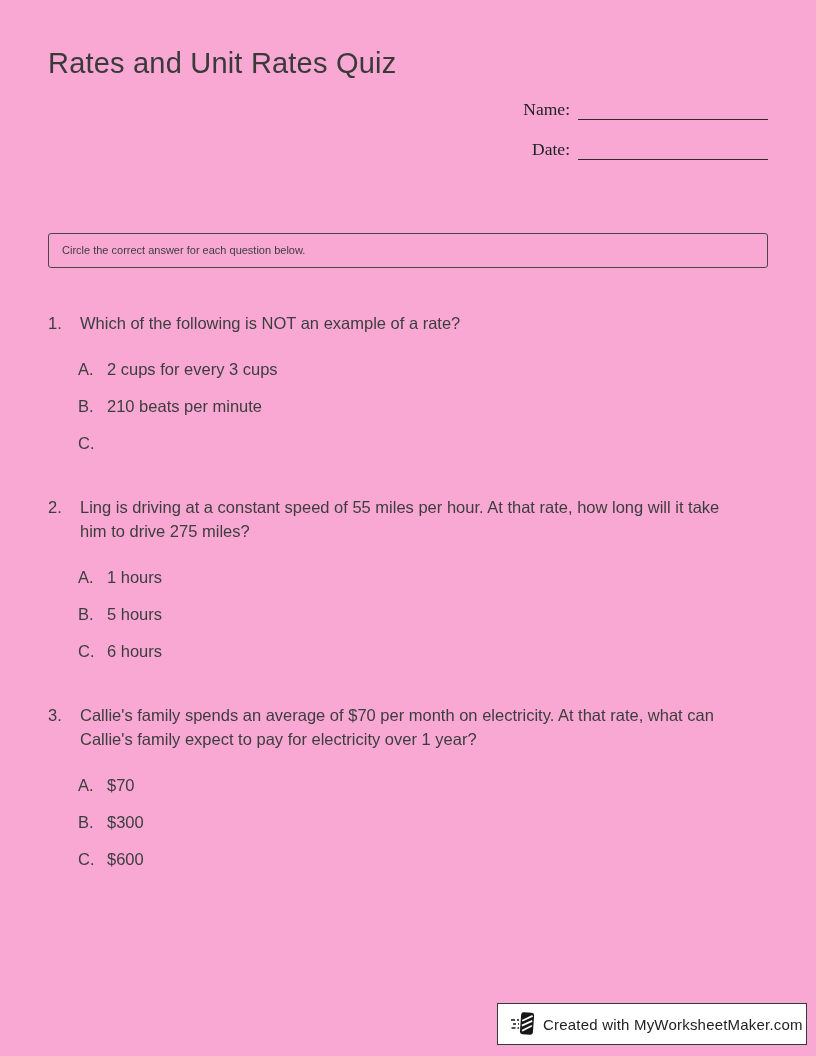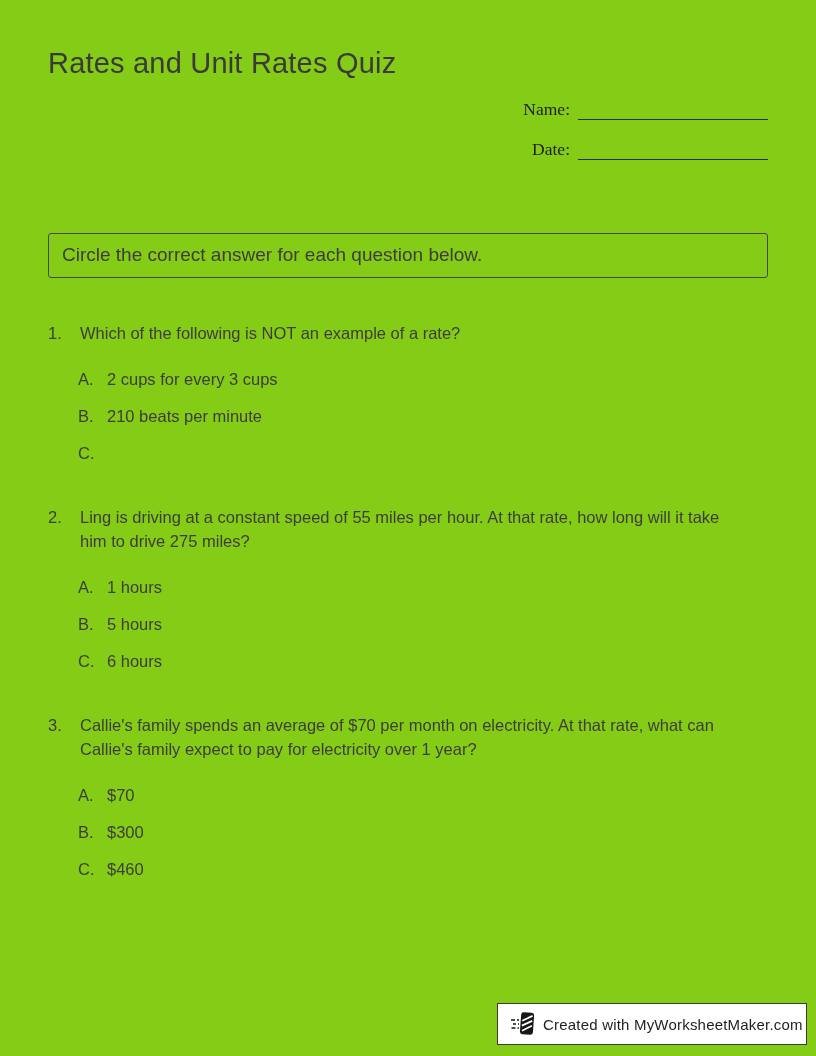--- a/index.html
+++ b/index.html
@@ -2,21 +2,21 @@
 <html><head>
 <meta charset="utf-8">
 <style>
   * { margin: 0; padding: 0; box-sizing: border-box; }
   html, body { background: #ffffff; }
   .page {
     position: relative;
     width: 816px;
     height: 1056px;
     margin: 0 auto;
-    background: #84cc16;
+    background: #f9a8d4;
     font-family: "Liberation Sans", "DejaVu Sans", sans-serif;
     color: #3d3d3d;
     overflow: hidden;
   }
   .content { padding: 0 48px; }
 
   
   .header {
     display: flex;
     justify-content: space-between;
@@ -50,21 +50,21 @@
     height: 24px;
     border-bottom: 1.4px solid #2b2b2b;
   }
 
   
   .instruction-box {
     margin-top: 57px;
     border: 1.7px solid #474747;
     border-radius: 3px;
     padding: 10px 13px 11px 13px;
-    font-size: 19px;
+    font-size: 11px;
     color: #3d3d3d;
   }
 
   
   .questions { margin-top: 43px; }
   .question { margin-bottom: 40px; }
   .q-line {
     display: flex;
     font-size: 16.5px;
     line-height: 24px;
@@ -175,21 +175,21 @@
           <div class="choice">
             <span class="c-letter">A.</span>
             <span class="c-text">$70</span>
           </div>
           <div class="choice">
             <span class="c-letter">B.</span>
             <span class="c-text">$300</span>
           </div>
           <div class="choice">
             <span class="c-letter">C.</span>
-            <span class="c-text">$460</span>
+            <span class="c-text">$600</span>
           </div>
         </div>
       </div>
 
     </div>
   </div>
 
   <div class="footer-badge">
     <span class="footer-logo">
       <svg width="26" height="28" viewBox="0 0 26 28" aria-hidden="true">

